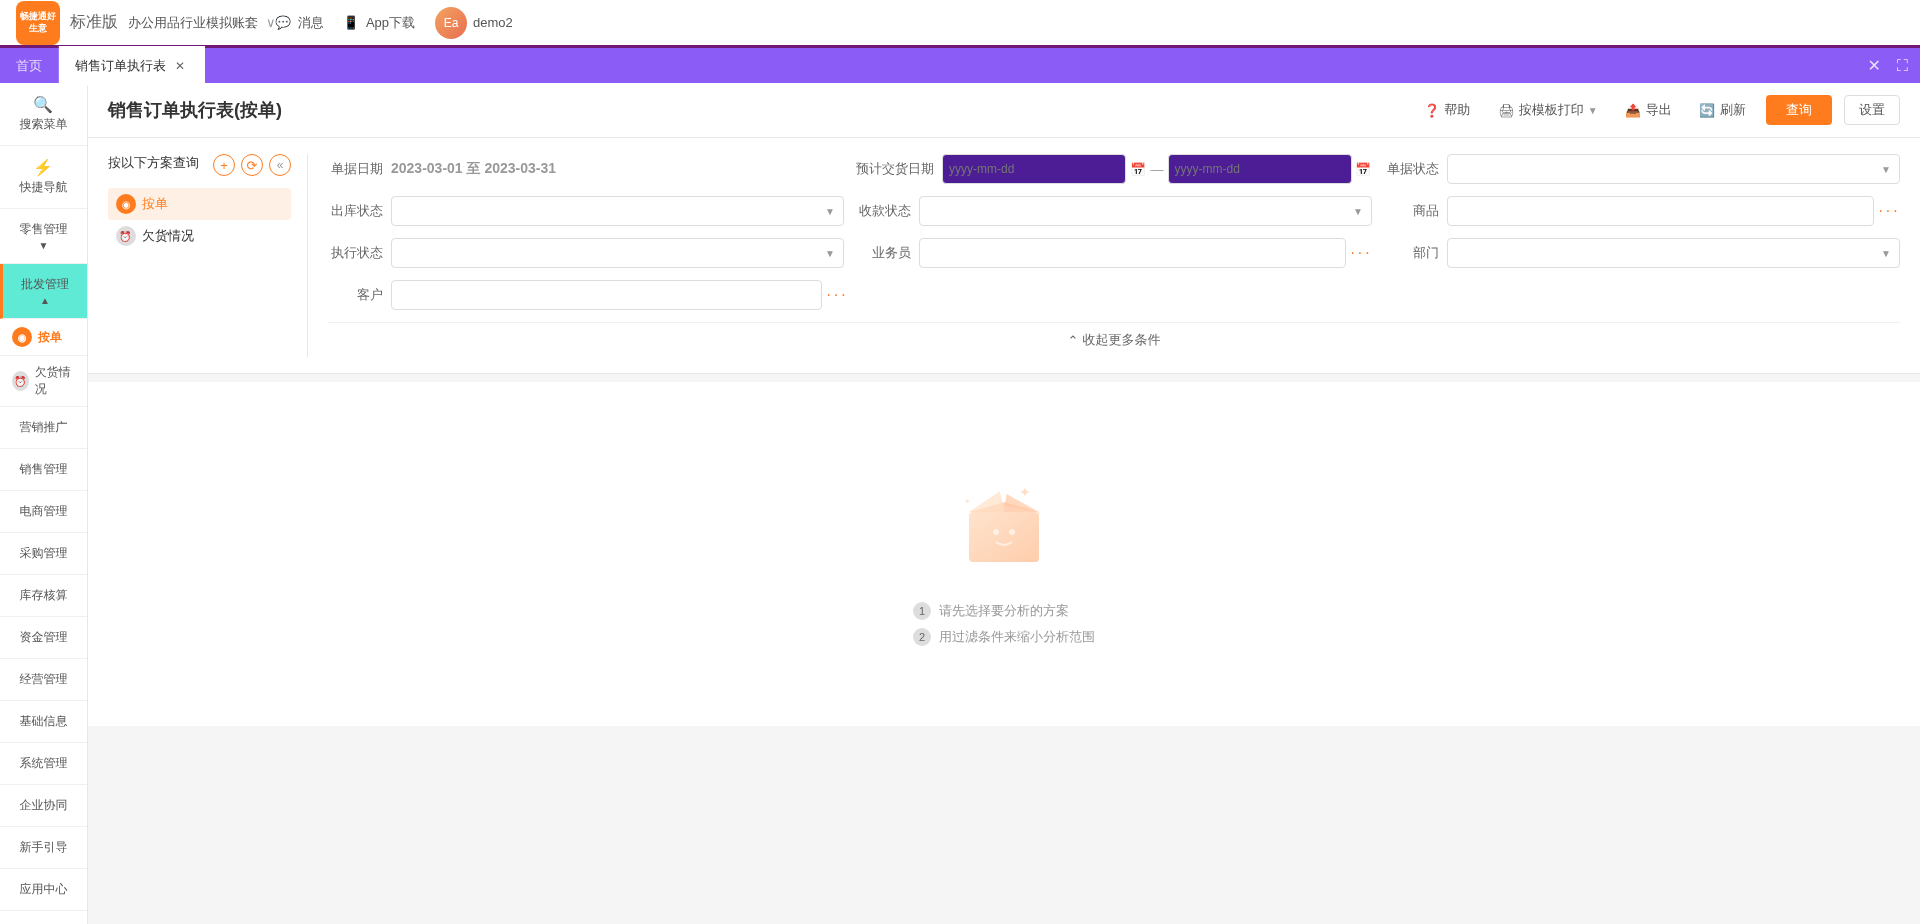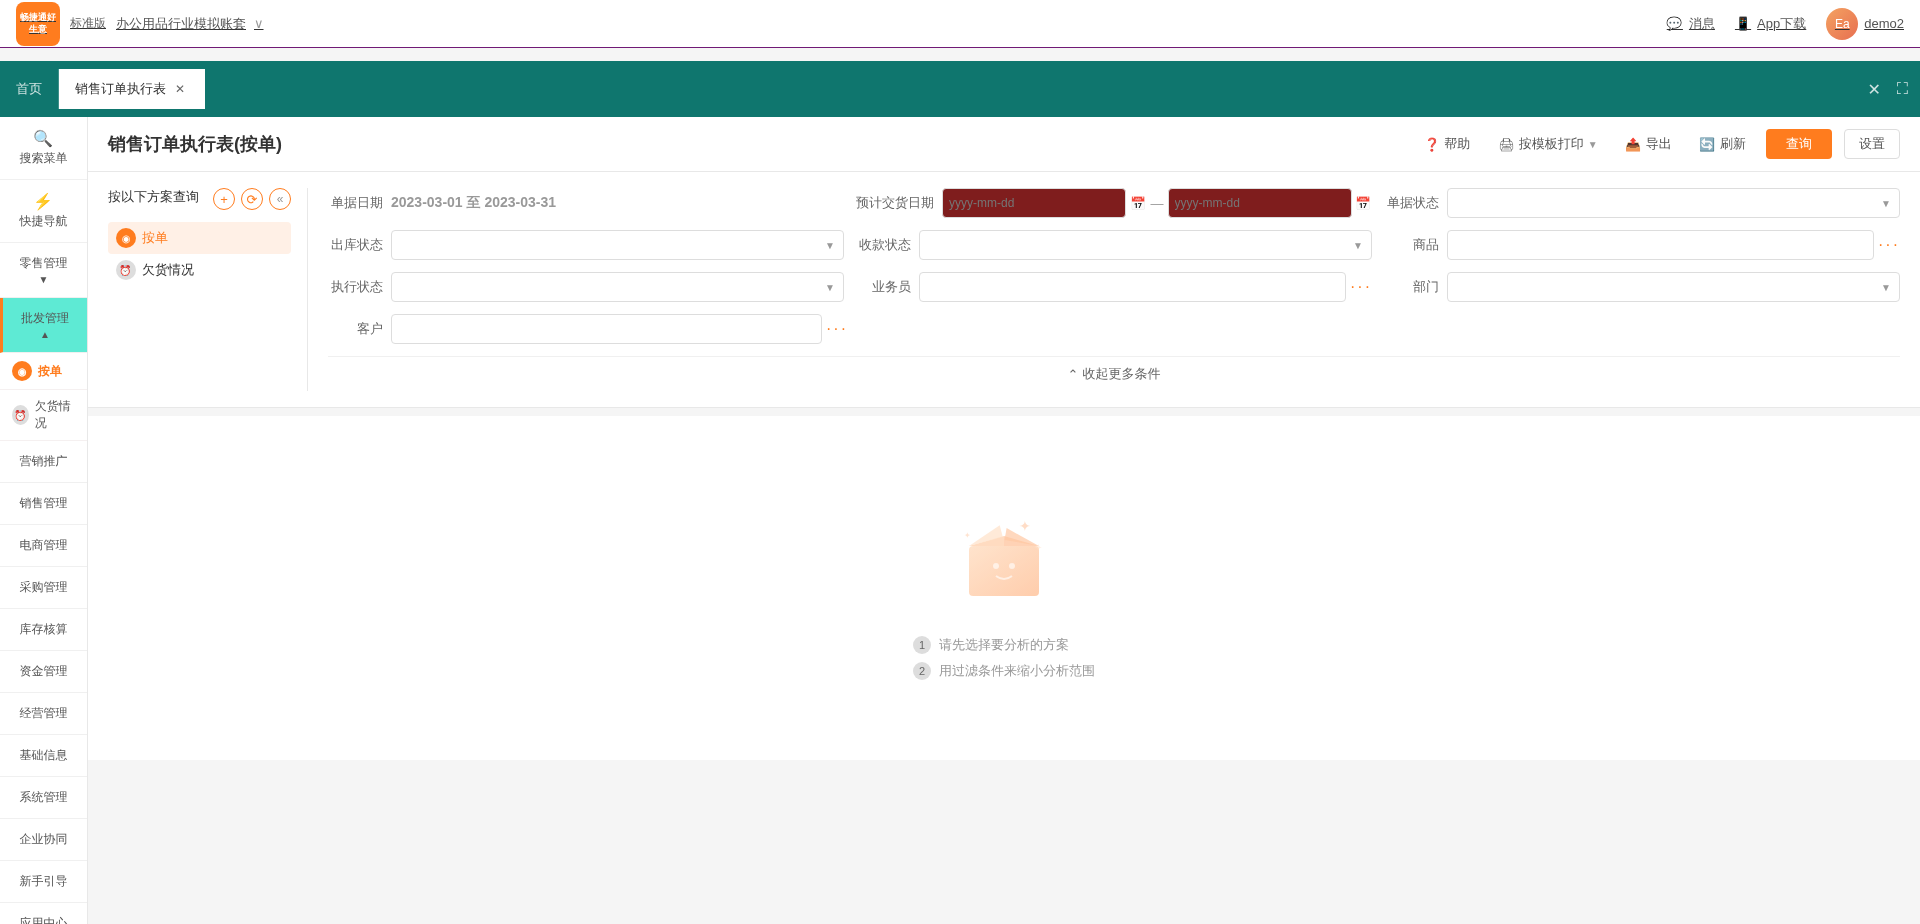--- a/index.html
+++ b/index.html
@@ -5,45 +5,44 @@
     * { box-sizing: border-box; margin: 0; padding: 0; font-family: 'Microsoft YaHei', 'PingFang SC', Arial, sans-serif; }
     body { background: #f5f5f5; font-size: 13px; color: #333; display: flex; flex-direction: column; height: 100vh; overflow: hidden; }
 
     
     .top-header {
       height: 48px;
       background: #fff;
       display: flex;
       align-items: center;
       padding: 0 16px;
-      border-bottom: 1px solid #701a75;
-      justify-content: space-between;
+      border-bottom: 3px solid #701a75;
+      justify-content: flex-start;
       flex-shrink: 0;
-      text-decoration: underline;
     }
     .top-header-left {
       display: flex;
       align-items: center;
       gap: 10px;
     }
     .logo-box {
       width: 44px;
       height: 44px;
       background: #ff7c1e;
       border-radius: 8px;
       display: flex;
       align-items: center;
       justify-content: center;
       color: white;
       font-size: 10px;
       font-weight: bold;
       text-align: center;
       line-height: 1.2;
     }
-    .logo-subtitle { font-size: 12px; color: #666; }
+    .logo-subtitle { font-size: 16px; color: #666; }
     .breadcrumb-area {
       display: flex;
       align-items: center;
       gap: 8px;
     }
     .top-header-right {
       display: flex;
       align-items: center;
       gap: 20px;
     }
@@ -62,27 +61,26 @@
       background: linear-gradient(135deg, #f4a261, #e76f51);
       display: flex;
       align-items: center;
       justify-content: center;
       color: white;
       font-size: 12px;
     }
 
     
     .tab-bar {
-      height: 56px;
-      background: #0f766e;
+      height: 35px;
+      background: #8b5cf6;
       display: flex;
       align-items: center;
       padding: 0;
       flex-shrink: 0;
-      margin-top: 13px;
     }
     .tab-item {
       height: 40px;
       display: flex;
       align-items: center;
       padding: 0 16px;
       cursor: pointer;
       color: rgba(255,255,255,0.8);
       font-size: 13px;
       border-right: 1px solid rgba(255,255,255,0.2);
@@ -342,21 +340,21 @@
     }
     .date-input {
       flex: 1;
       height: 30px;
       border: 1px solid #ddd;
       border-radius: 4px;
       padding: 0 6px;
       font-size: 12px;
       color: #999;
       outline: none;
-      background: #7f1d1d;
+      background: #4c1d95;
     }
     .date-separator { color: #999; }
     .date-icon { color: #ff7c1e; cursor: pointer; }
 
     
     .date-filter-btns {
       display: flex;
       align-items: center;
       gap: 4px;
       flex-shrink: 0;

